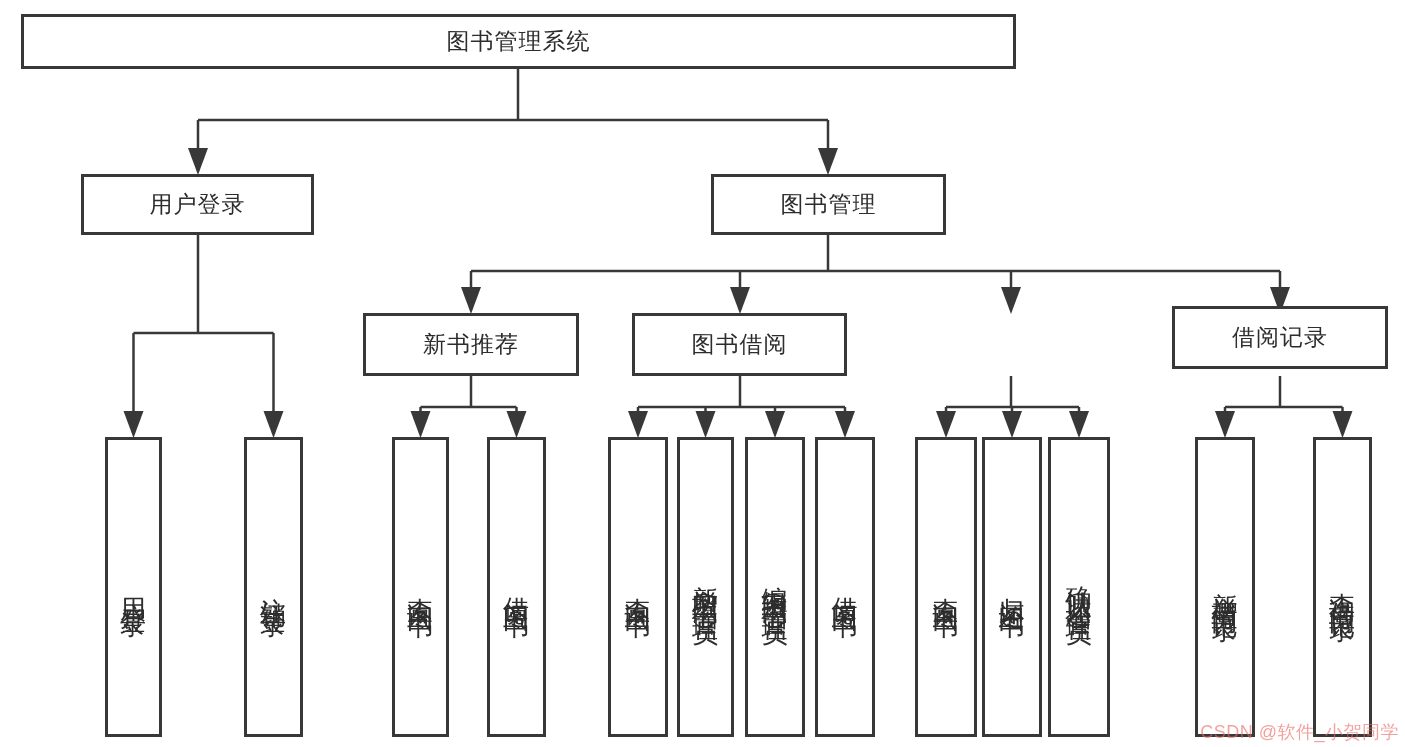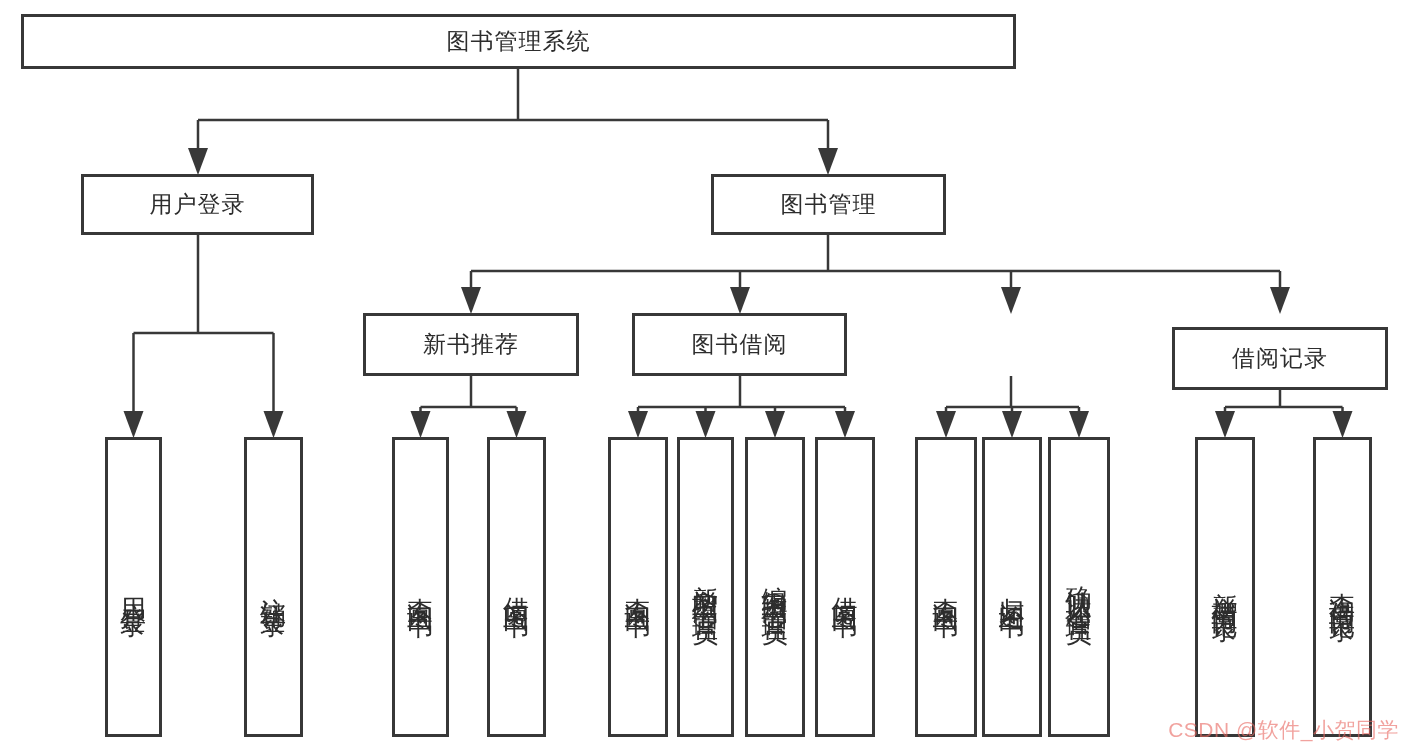--- a/index.html
+++ b/index.html
@@ -48,21 +48,21 @@
     writing-mode:vertical-rl;
     text-orientation:mixed;
     font-size:26px;
     letter-spacing:5px;
     line-height:1;
   }
   .watermark{
     position:absolute;
     right:6px;
     bottom:3px;
-    font-size:21px;
+    font-size:18px;
     color:var(--wm);
     opacity:0.62;
     letter-spacing:0.5px;
     z-index:5;
     white-space:nowrap;
     margin-left:17px;
   }
 </style>
 </head>
 <body>
@@ -124,21 +124,21 @@
       <polygon points="1332.5,411 1352.5,411 1342.5,438" fill="#383838"></polygon>
     </svg>
 
   <div class="node h" style="left:21px;top:14px;width:995px;height:55px">图书管理系统</div>
 
   <div class="node h" style="left:81px;top:174px;width:233px;height:61px">用户登录</div>
   <div class="node h" style="left:711px;top:174px;width:235px;height:61px">图书管理</div>
 
   <div class="node h" style="left:632px;top:313px;width:215px;height:63px">图书借阅</div>
   <div class="node h" style="left:363px;top:313px;width:216px;height:63px">新书推荐</div>
-  <div class="node h" style="left:1172px;top:327px;width:216px;height:63px">借阅记录</div>
+  <div class="node h" style="left:1172px;top:306px;width:216px;height:63px">借阅记录</div>
 
   <div class="node leaf" style="left:105px;top:437px;width:57px;height:300px">用户登录</div>
   <div class="node leaf" style="left:244px;top:437px;width:59px;height:300px">注销登录</div>
 
   <div class="node leaf" style="left:392px;top:437px;width:57px;height:300px">查询图书</div>
   <div class="node leaf" style="left:487px;top:437px;width:59px;height:300px">借阅图书</div>
 
   <div class="node leaf" style="left:608px;top:437px;width:60px;height:300px">查询图书</div>
   <div class="node leaf" style="left:677px;top:437px;width:57px;height:300px">新增图书（管理员）</div>
   <div class="node leaf" style="left:745px;top:437px;width:60px;height:300px">编辑图书（管理员）</div>

